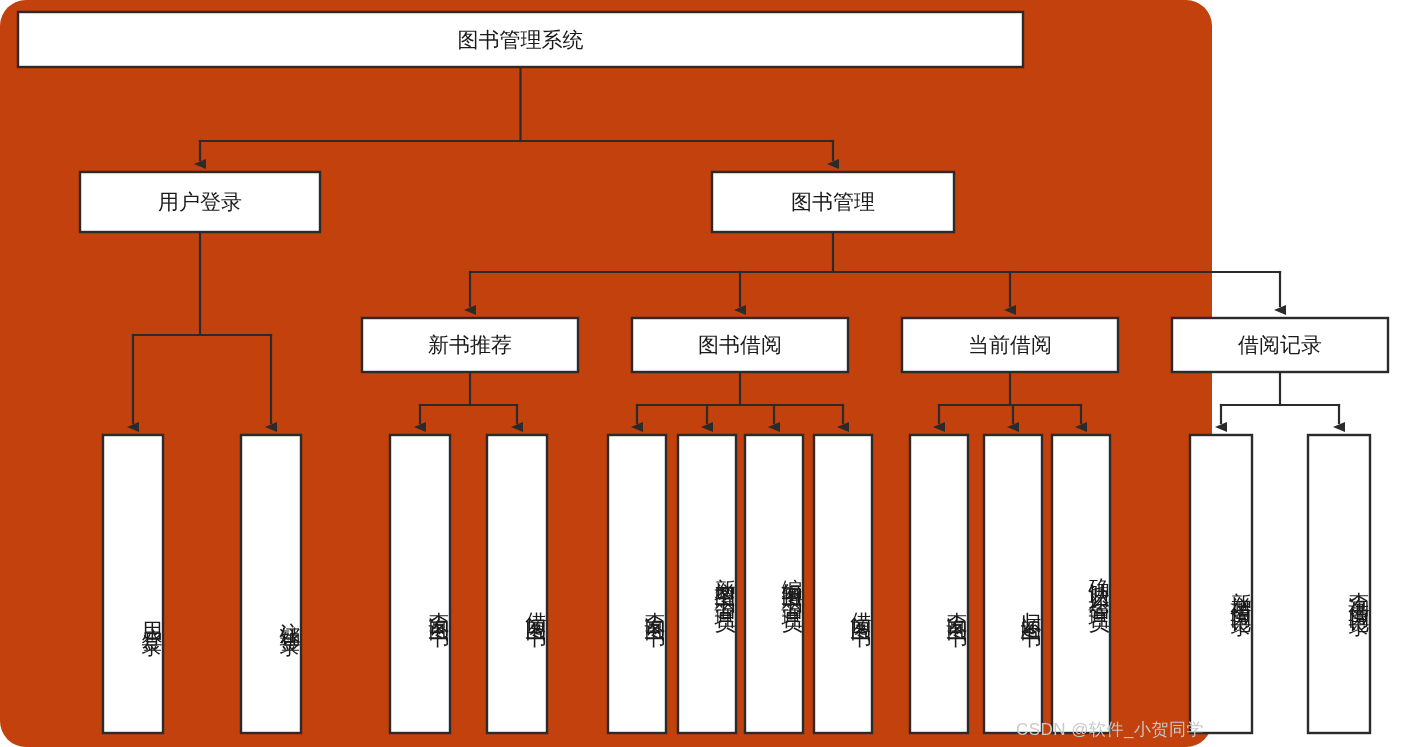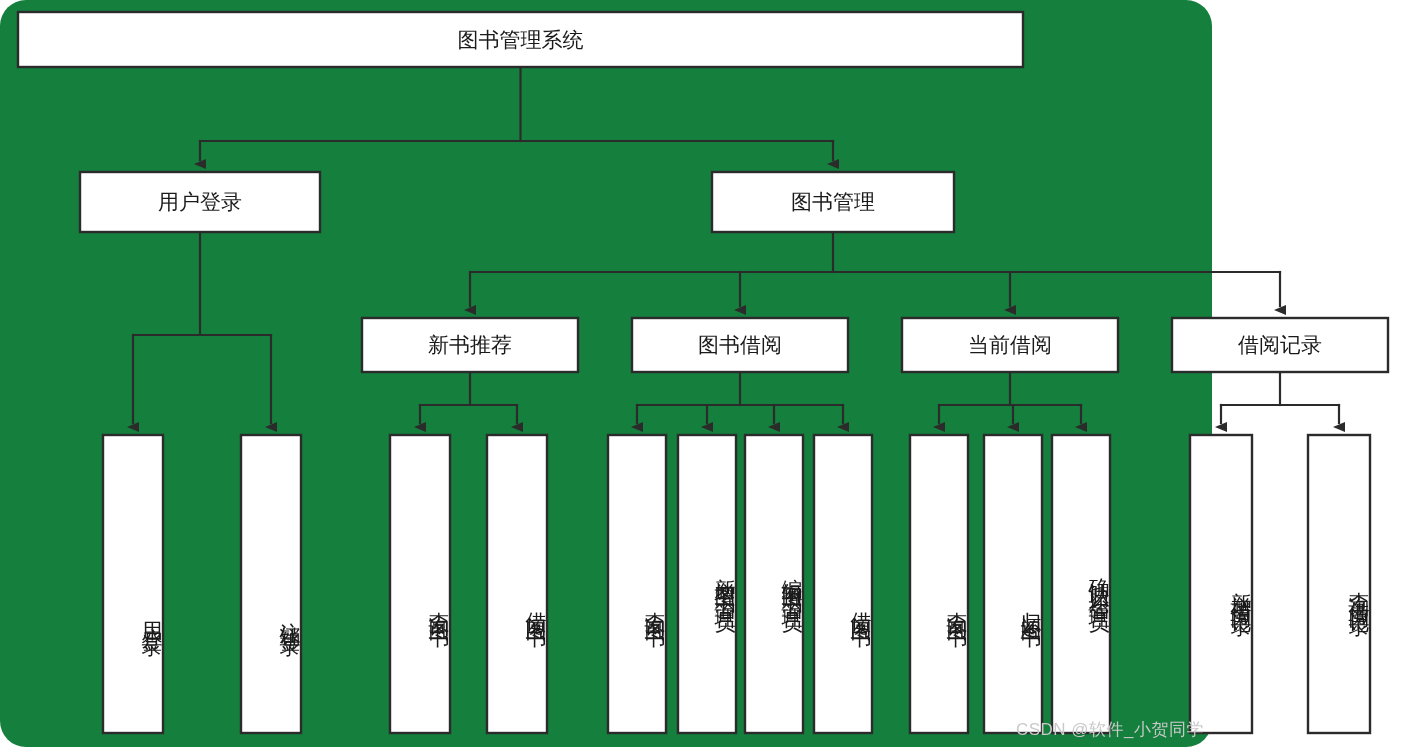--- a/index.html
+++ b/index.html
@@ -10,21 +10,21 @@
   body {
     width: 1405px;
     height: 747px;
     font-family: "Liberation Sans", "DejaVu Sans", sans-serif;
     overflow: hidden;
   }
   #diagram-root {
     position: relative;
     width: 1212px;
     height: 747px;
-    background: #15803d;
+    background: #c2410c;
     border-radius: 26px;
   }
   svg#flow-svg {
     position: absolute;
     top: 0;
     left: 0;
     width: 1405px;
     height: 747px;
   }
   .node-rect {

